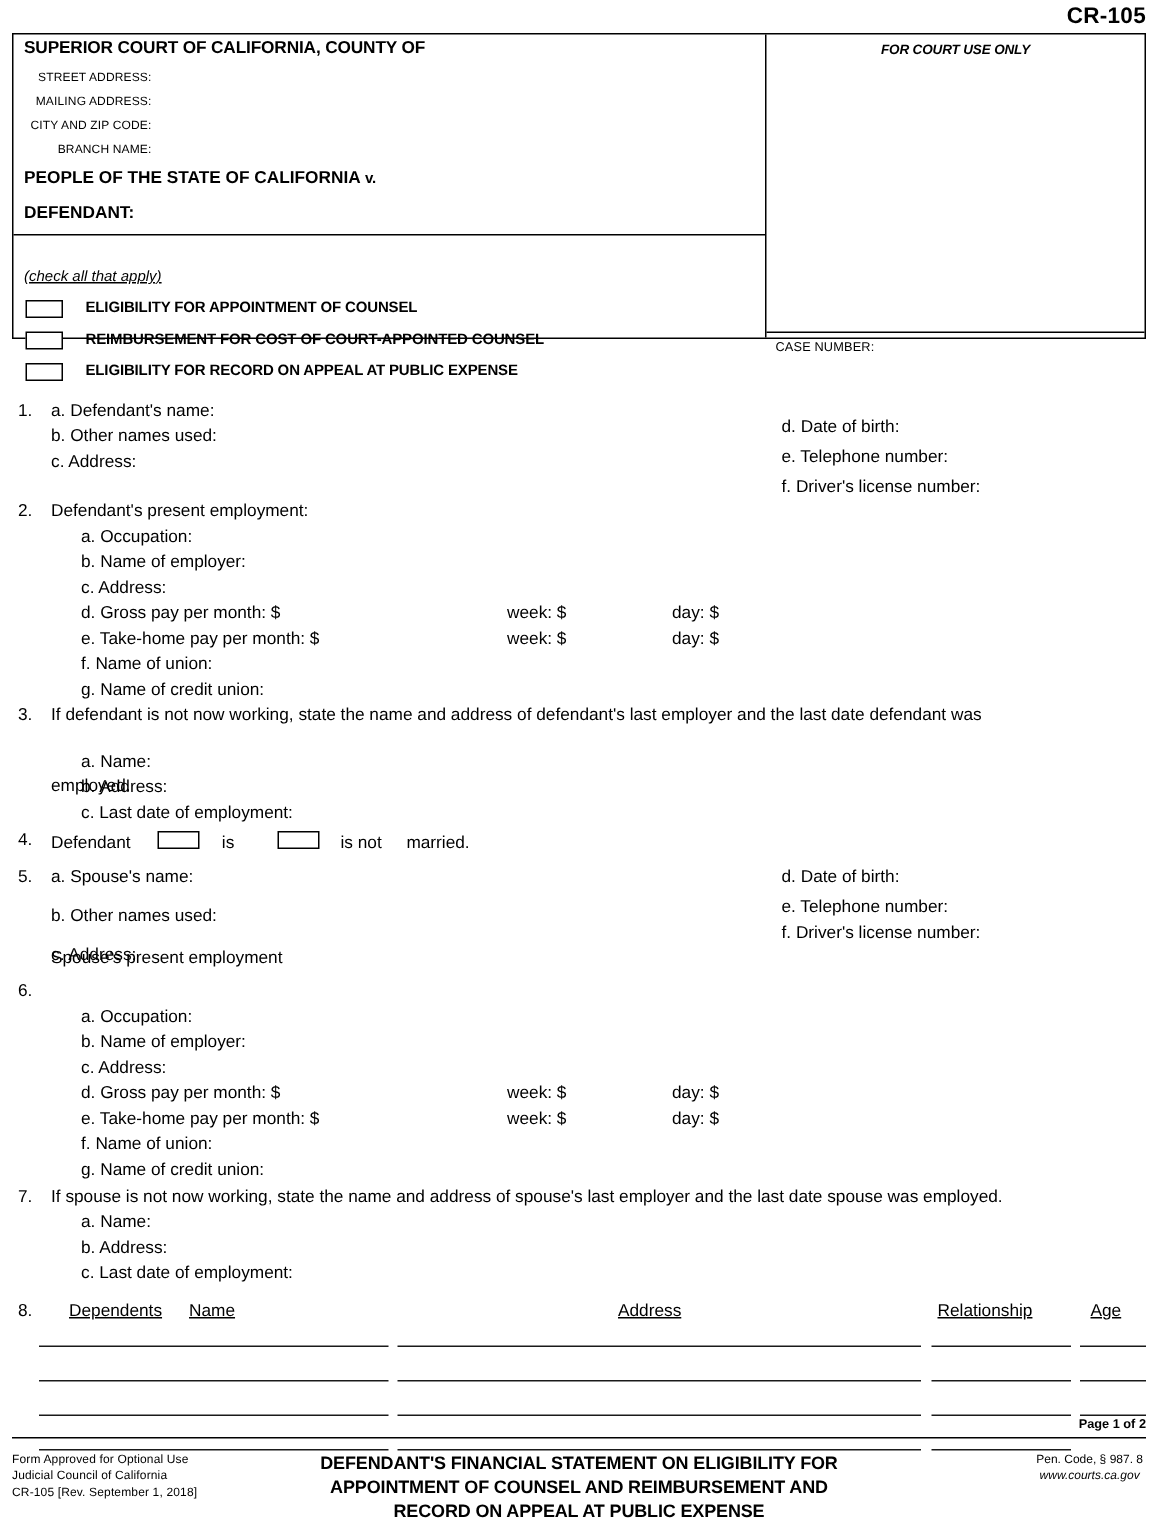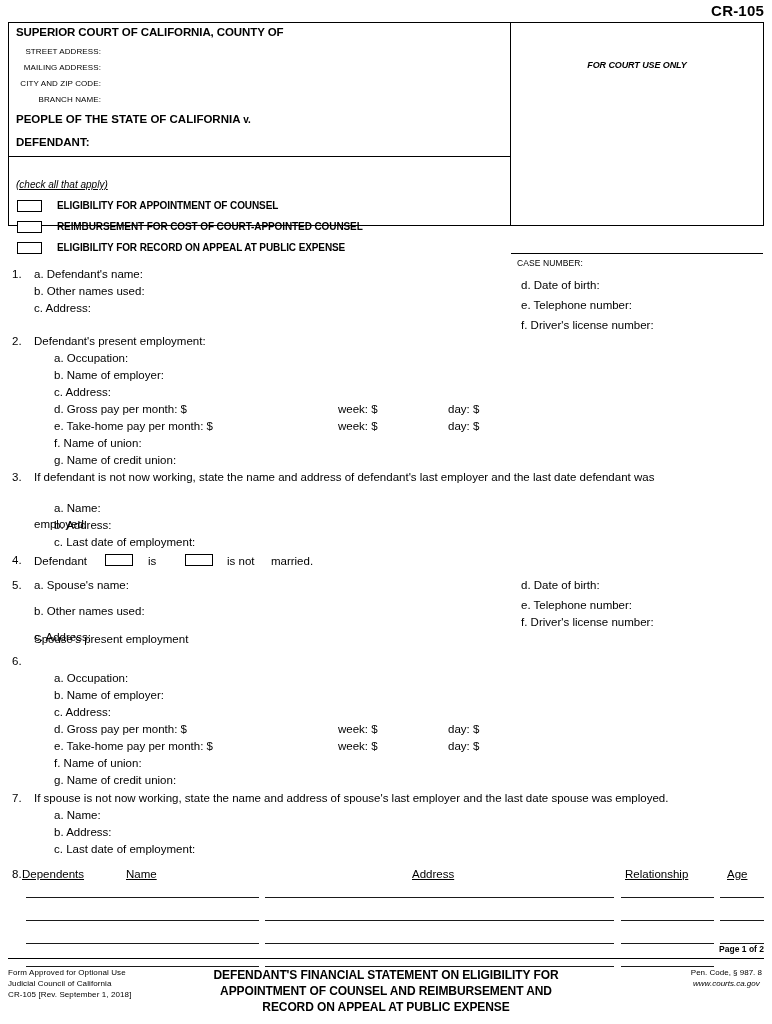--- a/index.html
+++ b/index.html
@@ -47,21 +47,21 @@
     position: absolute;
     left: 0; top: 0;
     width: 502px;
     height: 100%;
     box-sizing: border-box;
     border-right: 1.5px solid #000;
   }
   .cap-right {
     position: absolute;
     left: 502px; top: 0;
-    right: 0; bottom: 0; margin-top: 32px;
+    right: 0; bottom: 0;
   }
   .court-title {
     position: absolute;
     left: 7px;
     top: 3px;
     font-size: 11.5px;
     font-weight: bold;
     letter-spacing: -0.1px;
   }
   .addr-rows {
@@ -395,21 +395,21 @@
     <div class="ln lbl-t" style="top:489px;">f.    Name of union:</div>
     <div class="ln lbl-t" style="top:506px;">g.   Name of credit union:</div>
 
     <div class="num lbl-n" style="top:524px;">7.</div>
     <div class="ln lbl-a" style="top:524px;">If spouse is not now working, state the name and address of spouse's last employer and the last date spouse was employed.</div>
     <div class="ln lbl-t" style="top:541px;">a.   Name:</div>
     <div class="ln lbl-t" style="top:558px;">b.   Address:</div>
     <div class="ln lbl-t" style="top:575px;">c.   Last date of employment:</div>
 
     <div class="num lbl-n" style="top:600px;">8.</div>
-    <div class="dep-head u" style="left:14px; top:600px;">Dependents</div>
+    <div class="dep-head u" style="left:38px; top:600px;">Dependents</div>
     <div class="dep-head u" style="left:118px; top:600px;">Name</div>
     <div class="dep-head u" style="left:404px; top:600px;">Address</div>
     <div class="dep-head u" style="left:617px; top:600px;">Relationship</div>
     <div class="dep-head u" style="left:719px; top:600px;">Age</div>
 
     <div class="dep-line" style="left:18px;  top:629px; width:233px;"></div>
     <div class="dep-line" style="left:257px; top:629px; width:349px;"></div>
     <div class="dep-line" style="left:613px; top:629px; width:93px;"></div>
     <div class="dep-line" style="left:712px; top:629px; width:44px;"></div>
 

